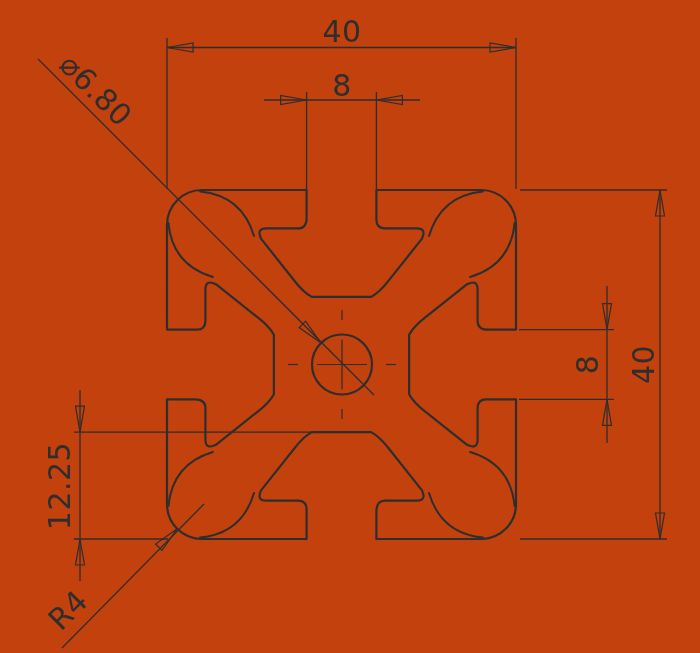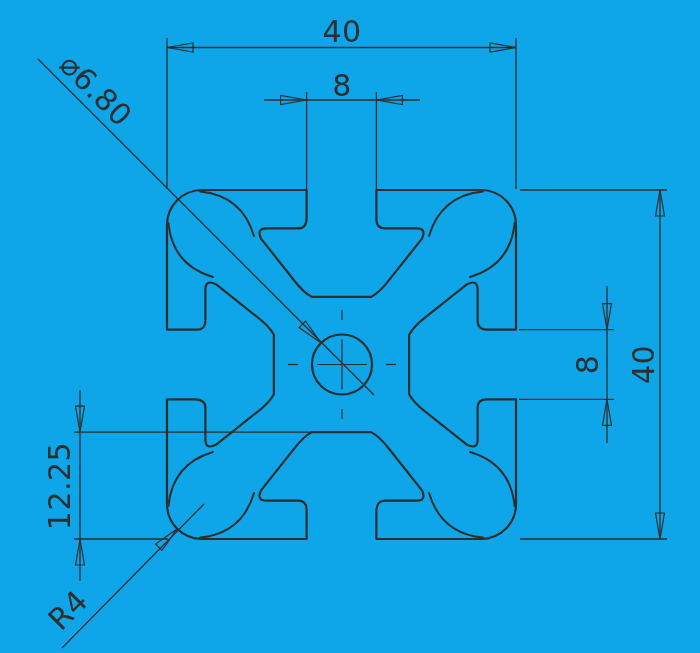--- a/index.html
+++ b/index.html
@@ -1,16 +1,16 @@
 <!DOCTYPE html>
 <html><head>
 <meta charset="utf-8">
 <style>
   html,body{margin:0;padding:0;background:#ffffff;}
-  .canvas{position:relative;width:700px;height:653px;background:#0ea5e9;overflow:hidden;}
+  .canvas{position:relative;width:700px;height:653px;background:#c2410c;overflow:hidden;}
   svg{display:block;}
   .outline{fill:none;stroke:#2e2e2e;stroke-width:2.2;stroke-linejoin:round;stroke-linecap:round;}
   .sweep{fill:none;stroke:#2e2e2e;stroke-width:2;stroke-linecap:round;}
   .hole{fill:none;stroke:#2e2e2e;stroke-width:2.2;}
   .dimline{stroke:#2e2e2e;stroke-width:1.3;fill:none;stroke-linecap:butt;}
   .centerline{stroke:#2e2e2e;stroke-width:1.2;fill:none;}
   .arrow{fill:none;stroke:#2e2e2e;stroke-width:1.2;stroke-linejoin:miter;}
   .tech-text{font-family:"DejaVu Sans",sans-serif;font-size:30px;fill:#2e2e2e;letter-spacing:0.5px;}
 </style>
 </head>

